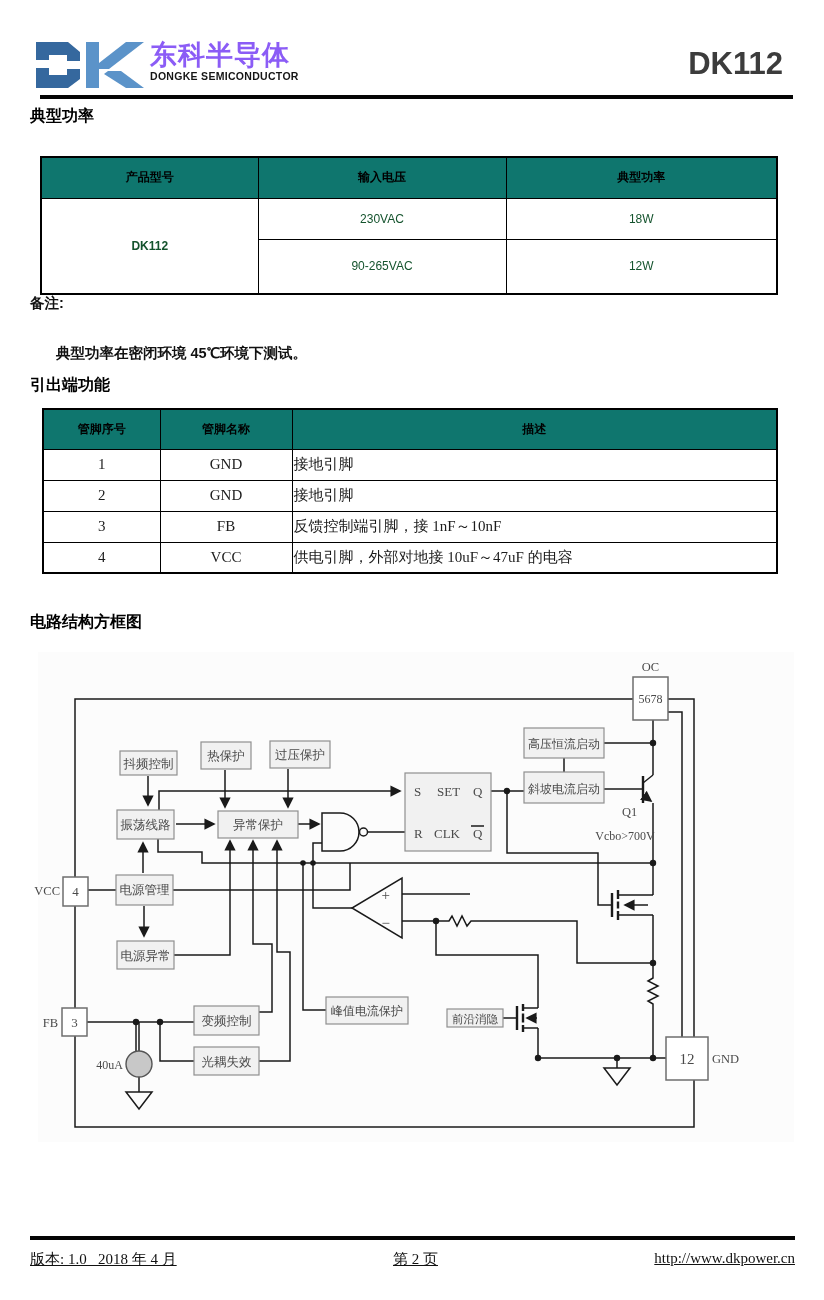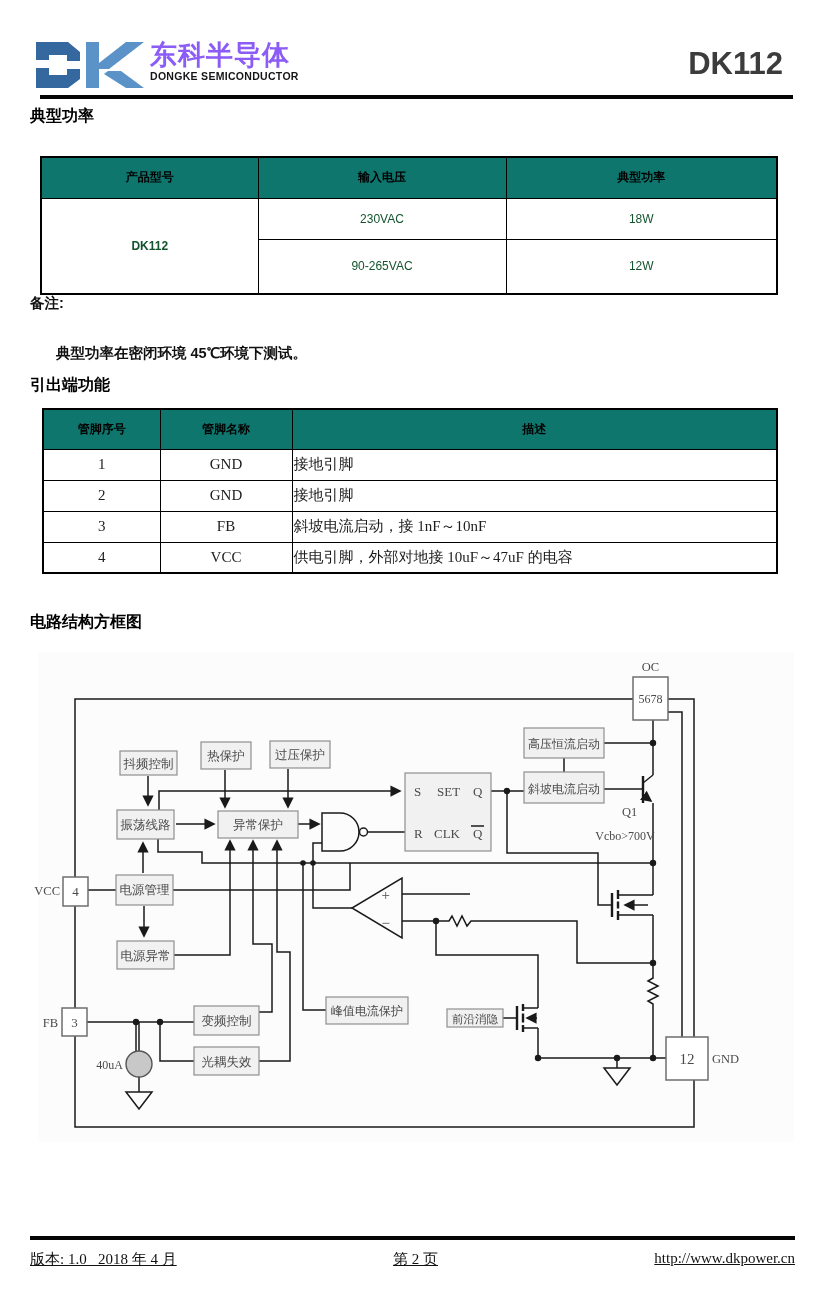--- a/index.html
+++ b/index.html
@@ -105,21 +105,21 @@
     <td class="desc">接地引脚</td>
   </tr>
   <tr style="height:31px;">
     <td>2</td>
     <td>GND</td>
     <td class="desc">接地引脚</td>
   </tr>
   <tr style="height:31px;">
     <td>3</td>
     <td>FB</td>
-    <td class="desc">斜坡电流启动，接 1nF～10nF</td>
+    <td class="desc">反馈控制端引脚，接 1nF～10nF</td>
   </tr>
   <tr style="height:31px;">
     <td>4</td>
     <td>VCC</td>
     <td class="desc">供电引脚，外部对地接 10uF～47uF 的电容</td>
   </tr>
 </tbody>
   </table>
 
 <div class="sec-heading" style="left:30px;top:612px;">电路结构方框图</div>

